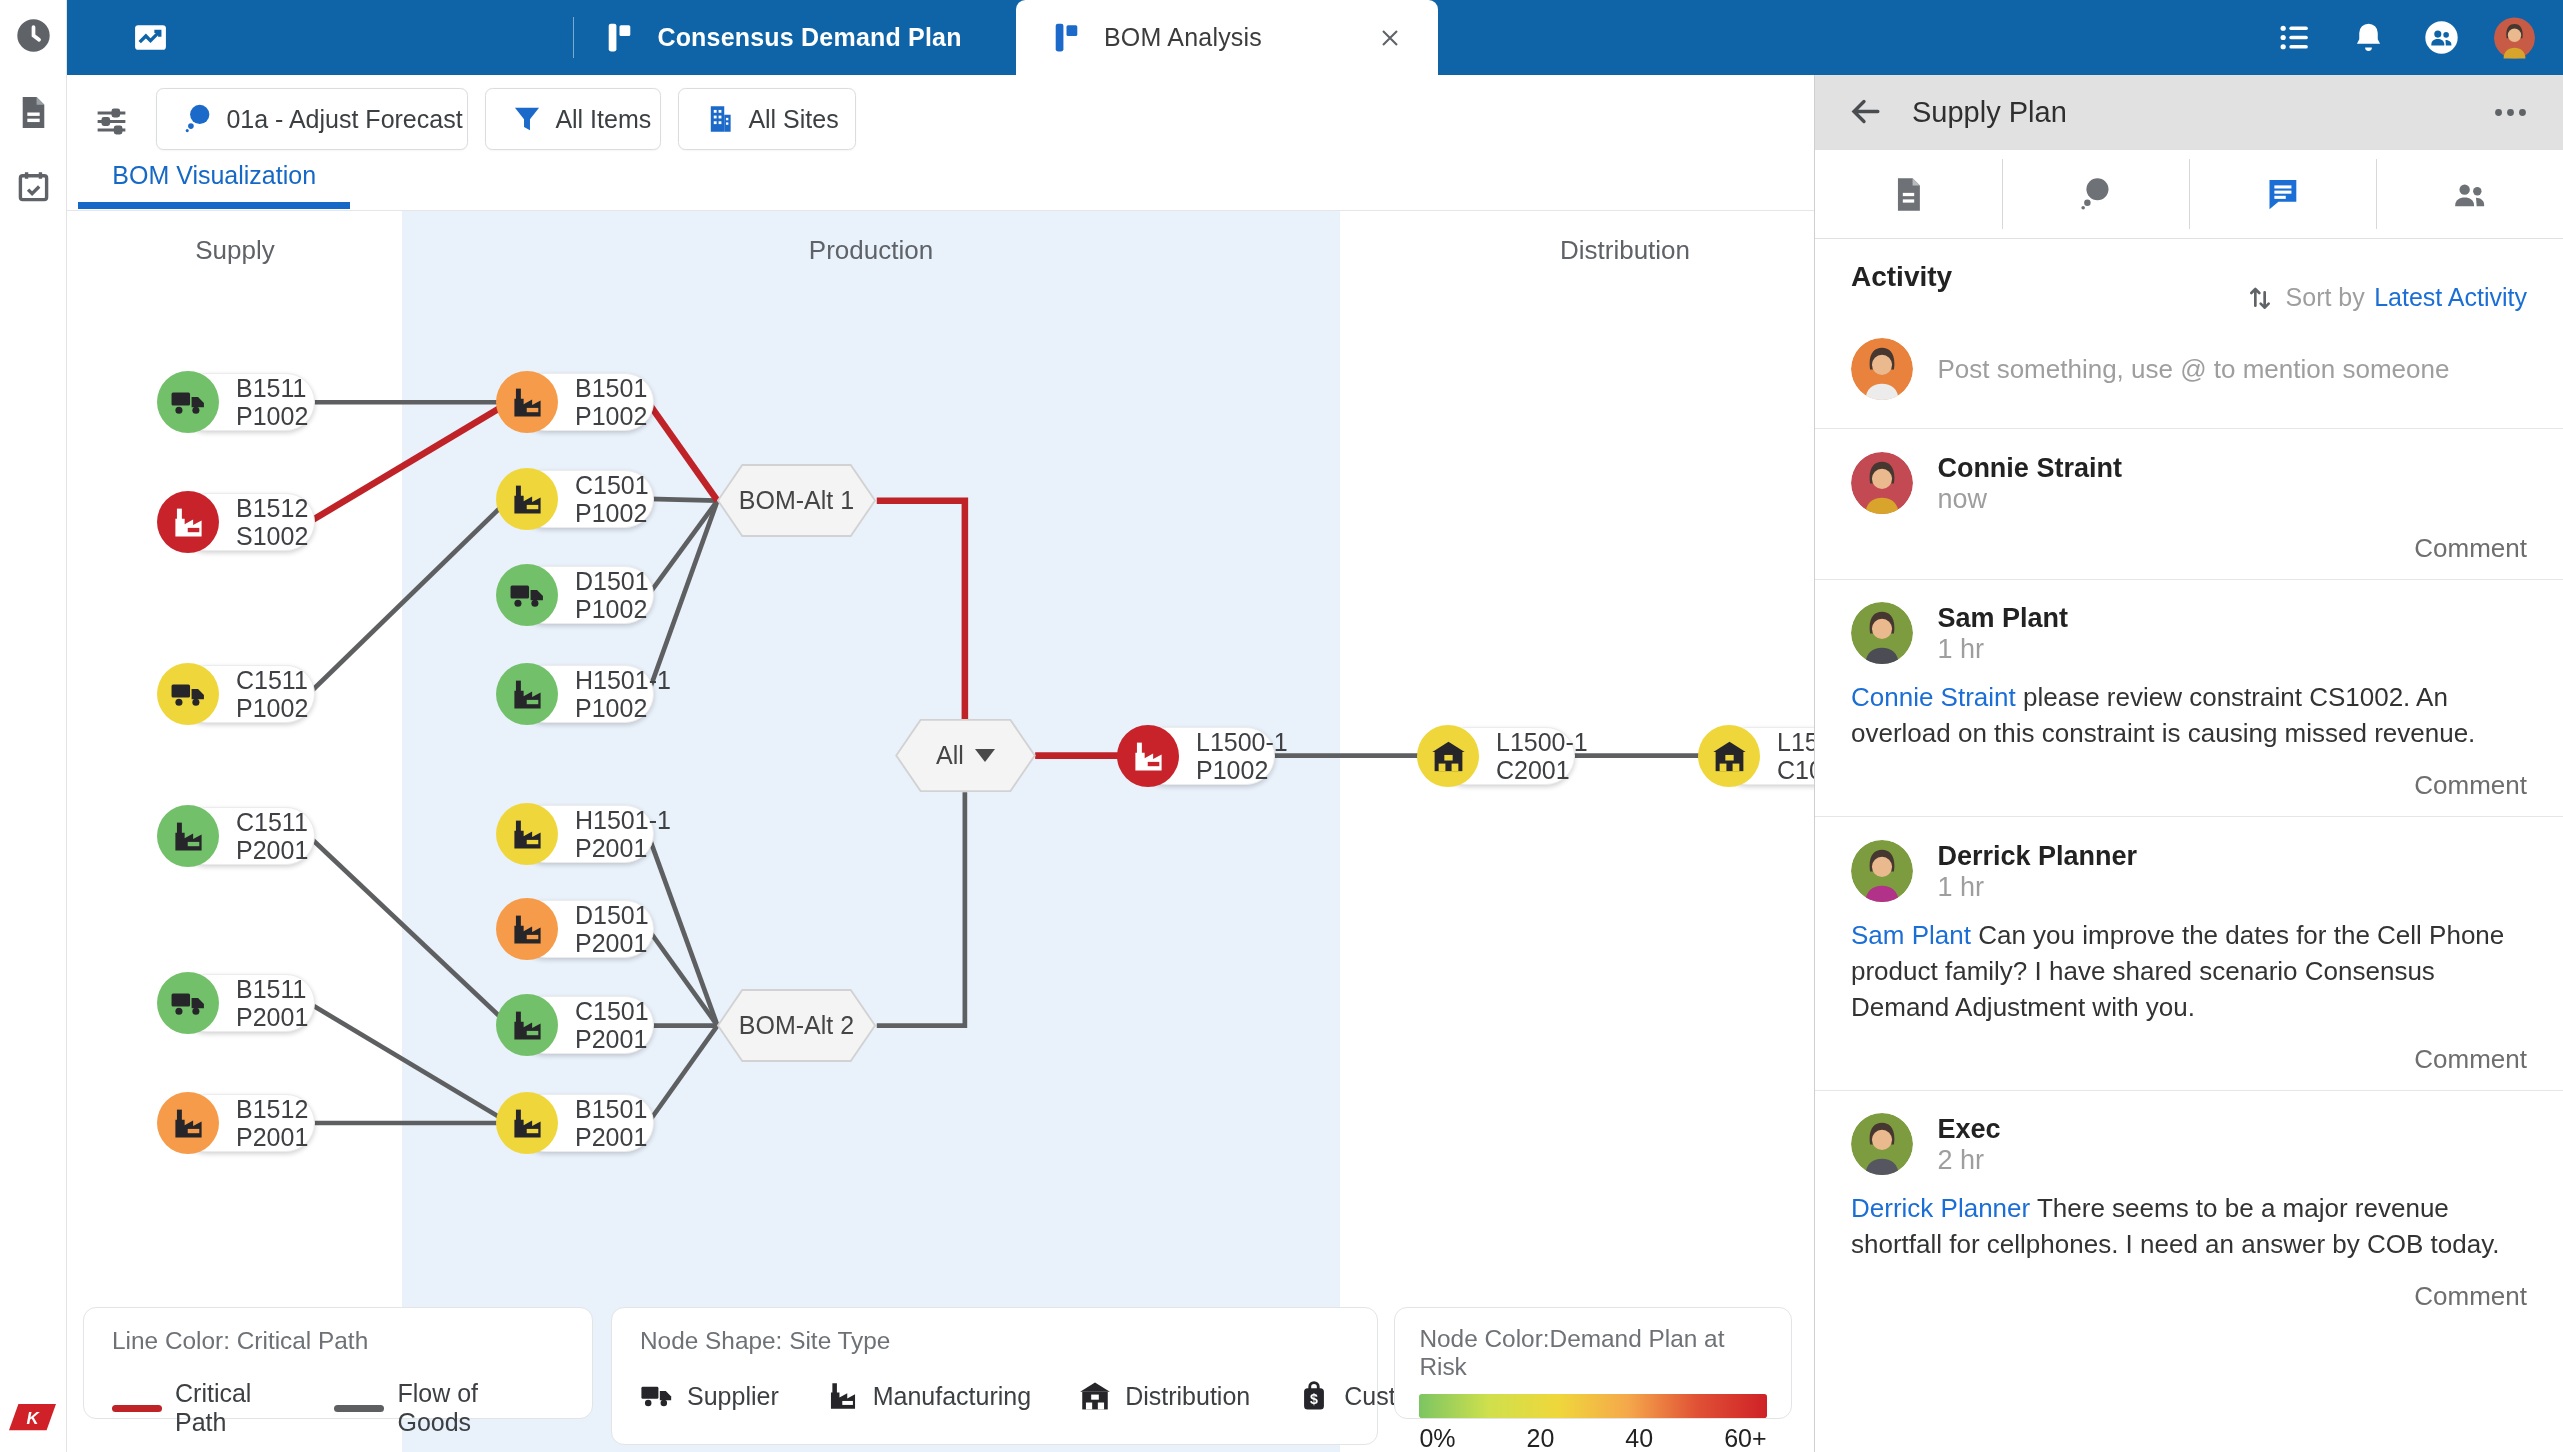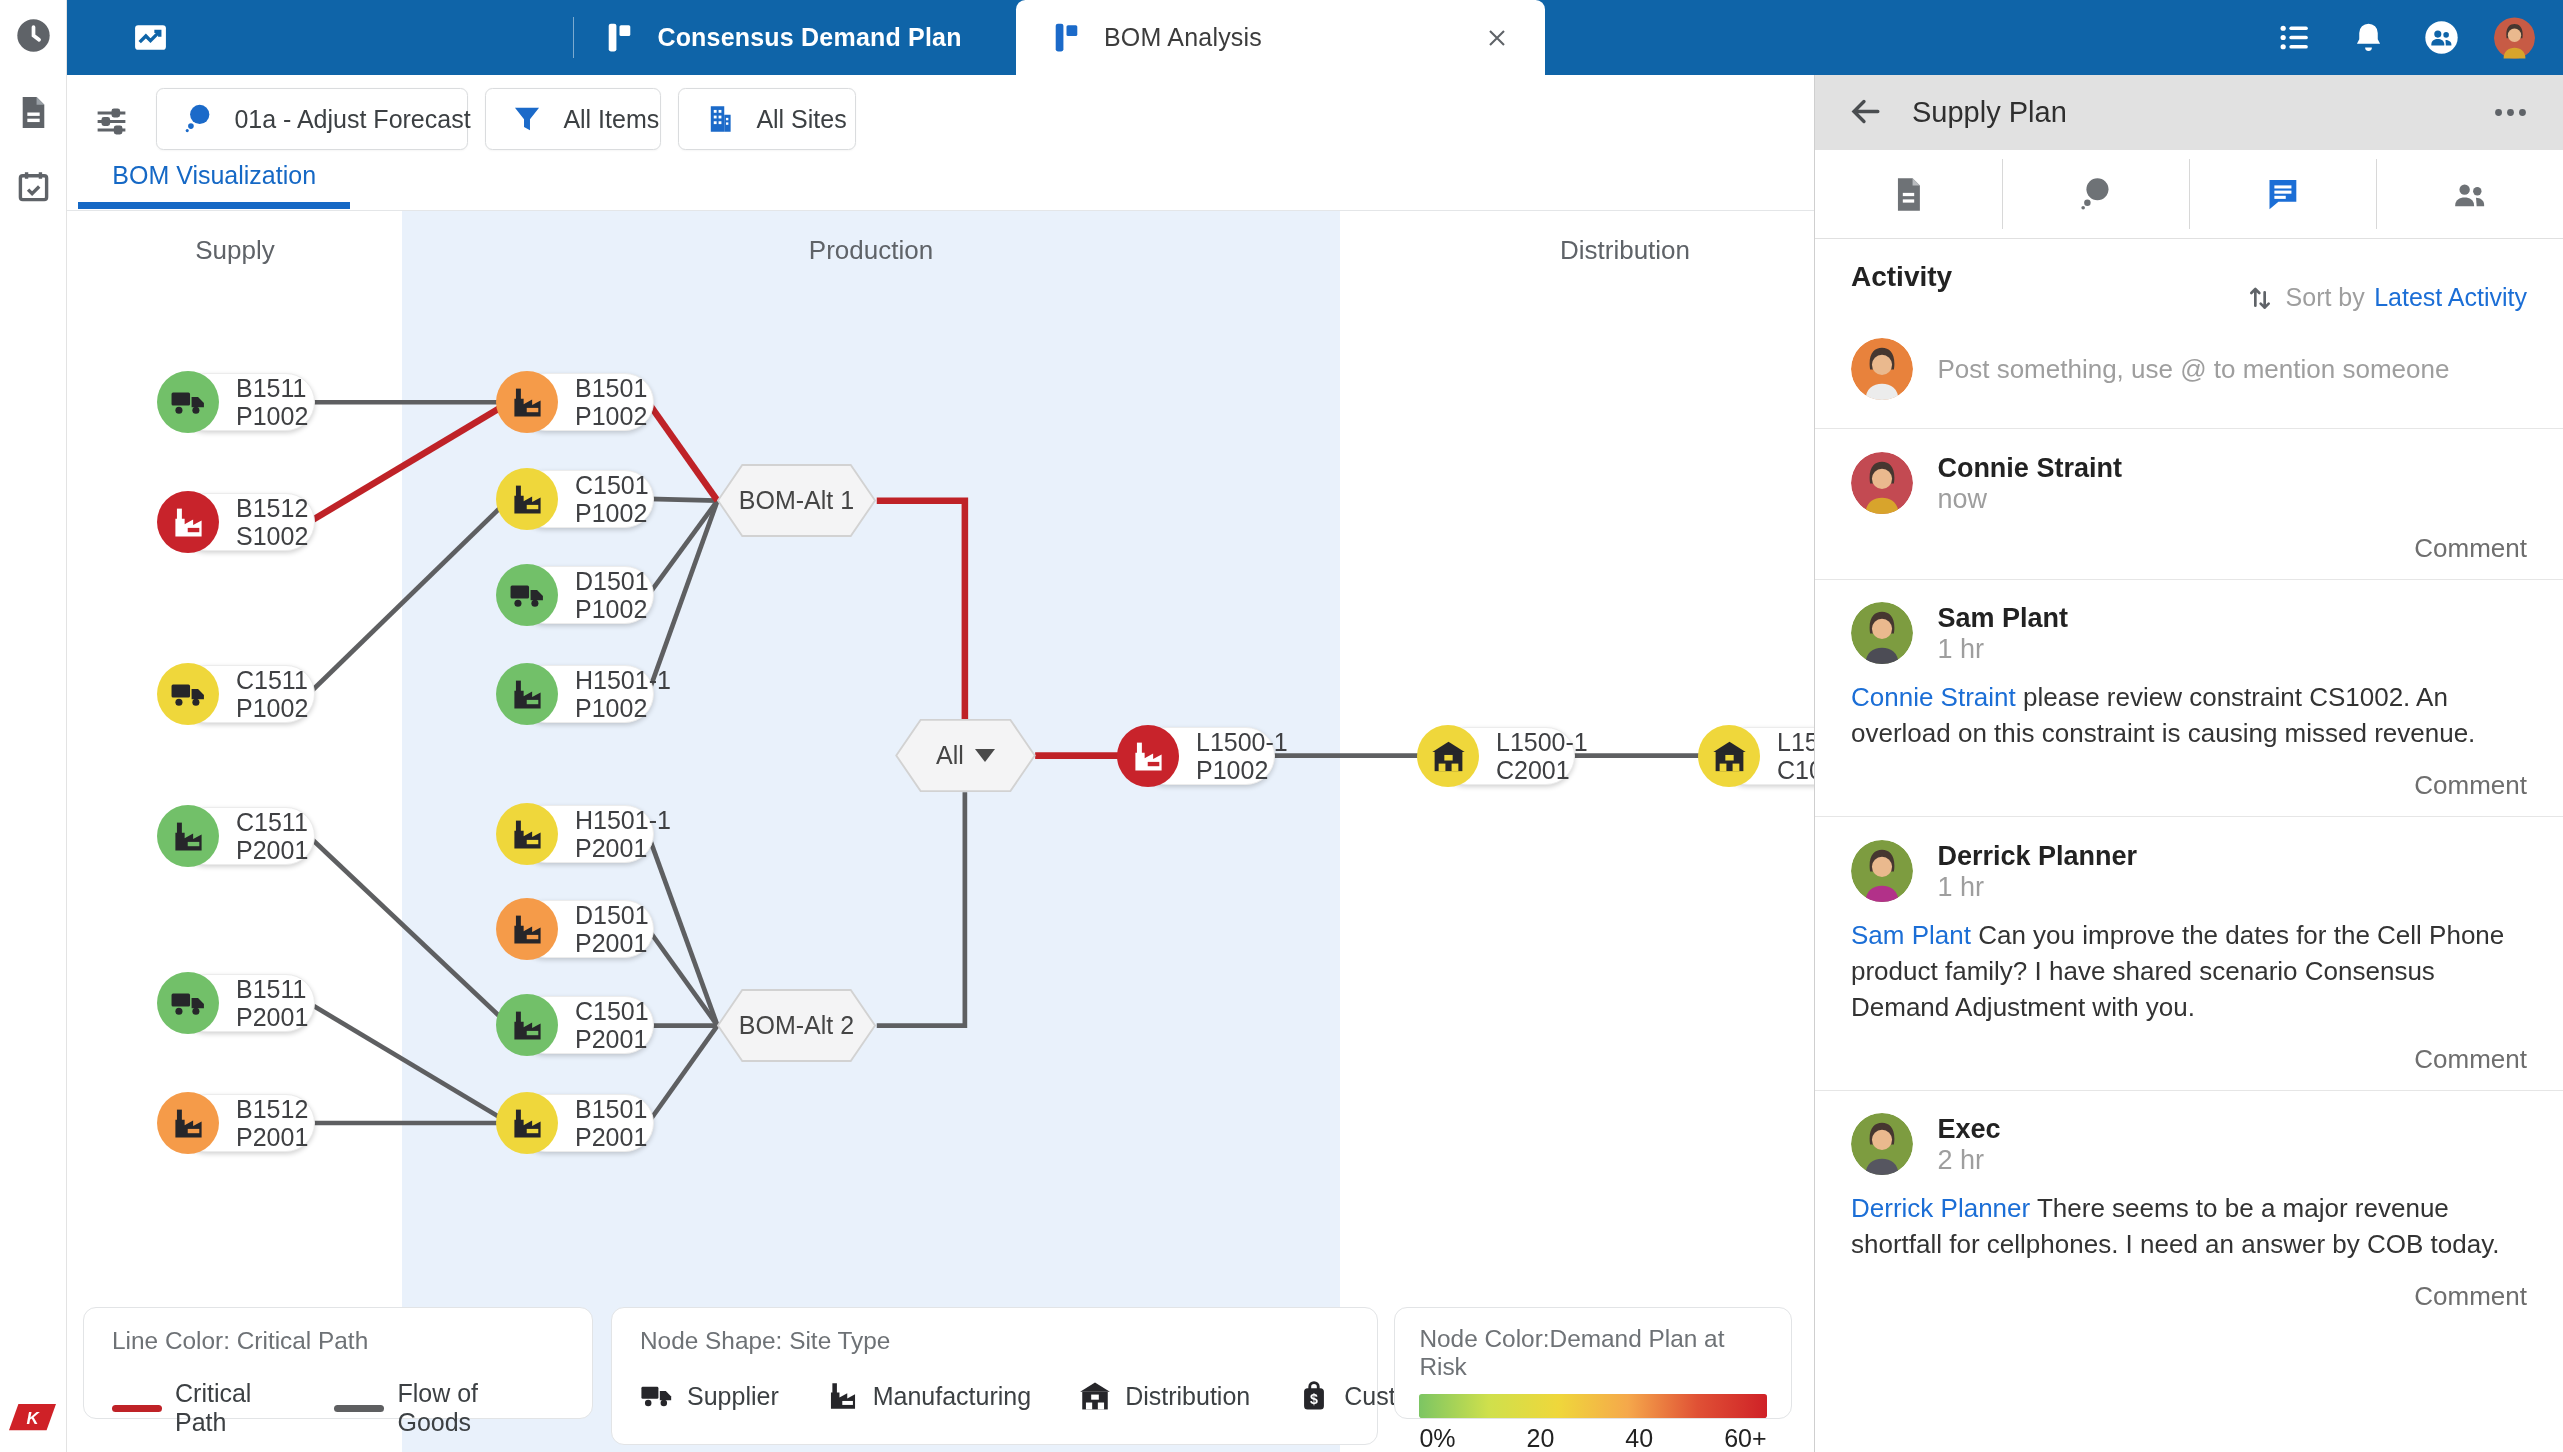--- a/index.html
+++ b/index.html
@@ -27,21 +27,21 @@
   .tb-action{width:41px;height:41px;display:flex;align-items:center;justify-content:center;}
   .tb-action svg{width:37px;height:37px;}
   .tb-action.avatar svg{width:52px;height:52px;border-radius:50%;}
 
   
   .main{position:absolute;left:67px;top:75px;width:1747px;height:1378px;background:#fff;}
   .toolbar{position:absolute;left:0;top:0;width:100%;height:136px;background:#fff;border-bottom:1.9px solid #e4e6e8;}
   .sliders-btn{position:absolute;left:24.4px;top:26px;width:41px;height:41px;display:flex;align-items:center;justify-content:center;}
   .sliders-btn svg{width:37px;height:37px;}
   .filters{position:absolute;left:89px;top:13px;display:flex;gap:17px;}
-  .fbtn{height:62px;background:#fff;border:1.9px solid #dadcde;border-radius:7.5px;display:flex;align-items:center;gap:19px;padding:0 24.4px;box-shadow:0 0.9px 1.9px rgba(0,0,0,.04);cursor:pointer;}
+  .fbtn{height:62px;background:#fff;border:1.9px solid #dadcde;border-radius:7.5px;display:flex;align-items:center;gap:11px;padding:0 24.4px;box-shadow:0 0.9px 1.9px rgba(0,0,0,.04);cursor:pointer;}
   .fbtn svg{width:34px;height:34px;}
   .fbtn .flabel{font-size:25px;color:#3c4043;white-space:nowrap;}
   .fbtn.muted .flabel{color:#9aa0a6;}
   .view-tab{position:absolute;left:11.2px;top:86px;width:272px;text-align:center;font-size:25px;color:#1568c5;font-weight:500;cursor:pointer;}
   .view-underline{position:absolute;left:11.2px;top:127px;width:272px;height:6.6px;background:#1568c5;}
 
   
   .canvas{position:absolute;left:0;top:136px;width:1747px;height:1242px;overflow:hidden;background:#fff;}
   .band{position:absolute;top:0;height:1242px;background:#e9f1fb;z-index:0;}
   .colhead{position:absolute;top:24.4px;transform:translateX(-50%);font-size:26px;color:#5f6368;z-index:2;}
@@ -145,21 +145,21 @@
         <div class="tb-tab" style="left: 525px; width: 394px;">
           <div class="ticon">
             <svg viewBox="0 0 24 24" fill="#fff">
               <rect x="5" y="3" width="5" height="18" rx="1.4"></rect>
               <rect x="12" y="4" width="7" height="7" rx="1"></rect>
             </svg>
           </div>
           <div class="tlabel">Consensus Demand Plan</div>
         </div>
         <div class="tb-divider" style="left: 506px;"></div>
-        <div class="tb-tab active" style="left: 949px; width: 529px;">
+        <div class="tb-tab active" style="left: 949px; width: 422px;">
           <div class="ticon">
             <svg viewBox="0 0 24 24" fill="#1b6ac9">
               <rect x="5" y="3" width="5" height="18" rx="1.4"></rect>
               <rect x="12" y="4" width="7" height="7" rx="1"></rect>
             </svg>
           </div>
           <div class="tlabel">BOM Analysis</div>
           <div class="tb-close">
             <svg viewBox="0 0 24 24" stroke="#5f6368" stroke-width="1.8" fill="none">
               <path d="M6 6l12 12M18 6L6 18"></path>

